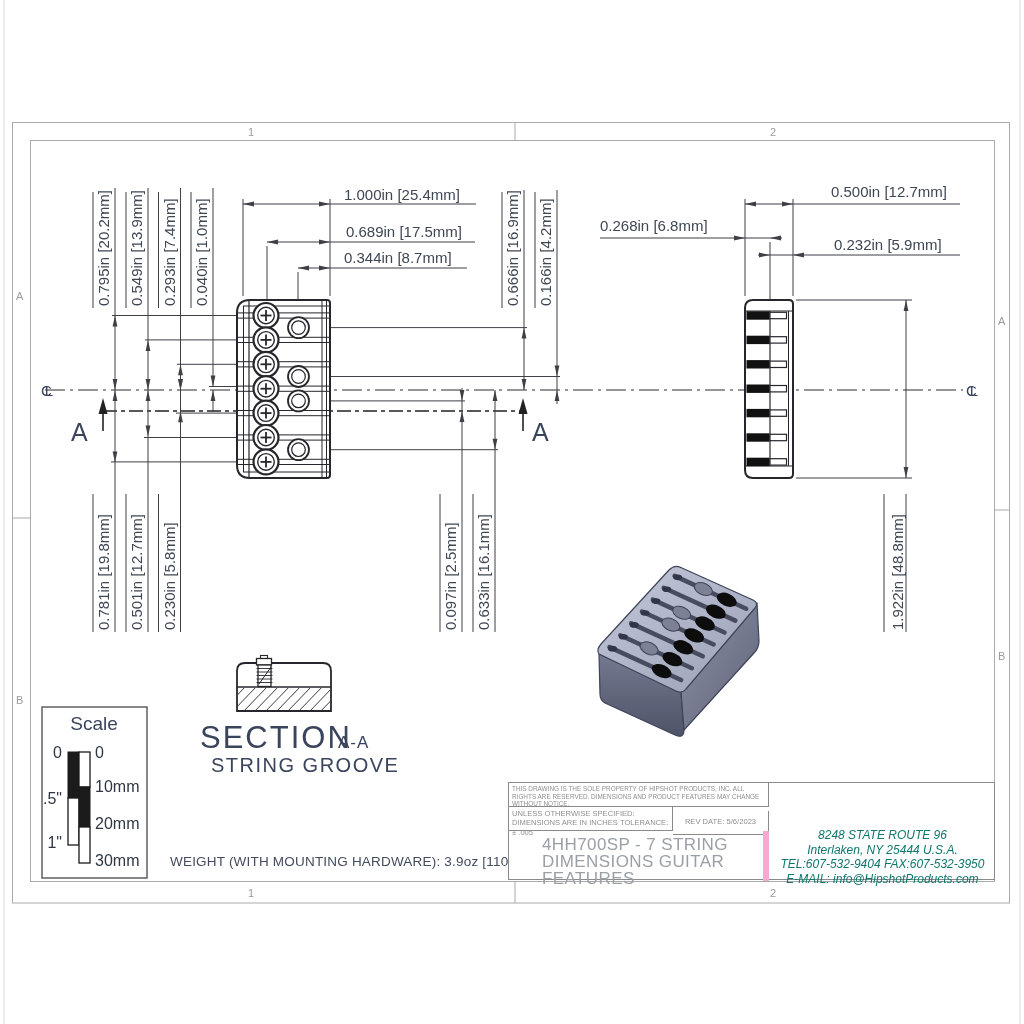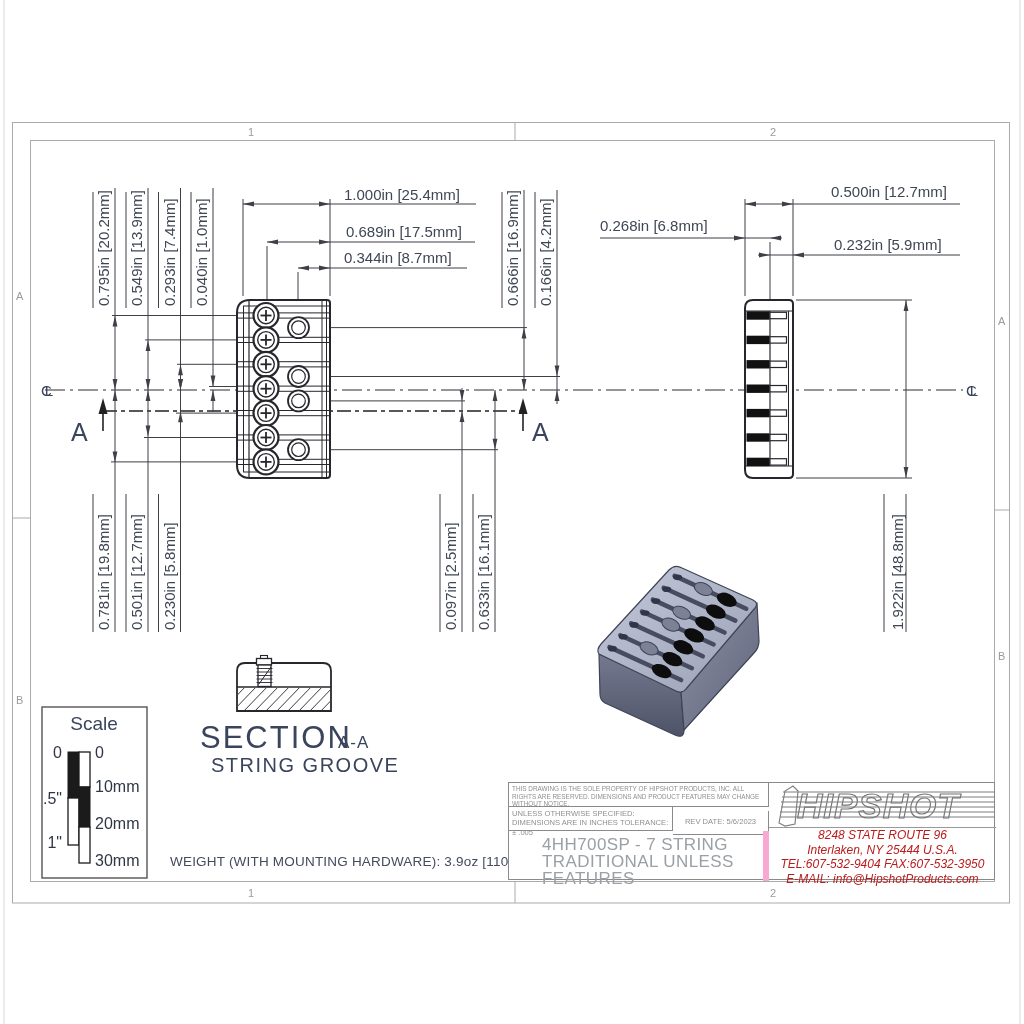--- a/index.html
+++ b/index.html
@@ -18,21 +18,21 @@
     text-transform:uppercase;}
   .tb-specs{left:0;top:24px;width:164px;height:24px;border-right:1px solid #8a8a8a;
     border-bottom:1px solid #8a8a8a;font-size:7.6px;line-height:1.25;padding:2px 3px;}
   .tb-rev{left:164px;top:28px;width:96px;height:24px;border-right:1px solid #8a8a8a;
     border-bottom:1px solid #8a8a8a;font-size:7.6px;padding-top:6px;text-align:center;}
   .tb-name{left:0;top:48px;width:260px;height:50px;border-right:6px solid #f9a8d4;
     color:#9aa0a6;font-size:17px;line-height:1.0;padding:5px 0 0 33px;letter-spacing:.4px;}
   .tb-right{left:260px;top:0;width:227px;height:98px;}
   .tb-logo{position:absolute;left:0;top:0;width:227px;height:44px;border-bottom:1px solid #999;}
   .tb-address{position:absolute;left:0;top:45px;width:227px;text-align:center;
-    font-style:italic;font-size:12px;line-height:1.22;color:#b91c1c;}
+    font-style:italic;font-size:12px;line-height:1.22;color:#0f766e;}
 </style>
 </head>
 <body>
 
 <div class="stage">
 
 <svg width="1024" height="1024" viewBox="0 0 1024 1024">
   <defs>
     <linearGradient id="gTop" x1="0" y1="0" x2="1" y2="1">
       <stop offset="0" stop-color="#c3c8da"></stop>
@@ -381,38 +381,24 @@
   </g>
 </svg>
 
 
 <div class="tblock">
   <div class="tb-cell tb-notice">THIS DRAWING IS THE SOLE PROPERTY OF HIPSHOT PRODUCTS, INC. ALL RIGHTS ARE RESERVED. DIMENSIONS AND PRODUCT FEATURES MAY CHANGE WITHOUT NOTICE.</div>
   <div class="tb-cell tb-specs">UNLESS OTHERWISE SPECIFIED: DIMENSIONS ARE IN INCHES TOLERANCE:  ± .005</div>
   <div class="tb-cell tb-rev">REV DATE: 5/6/2023</div>
   <div class="tb-cell tb-name">
     <div>4HH700SP - 7 STRING</div>
-    <div>TRADITIONAL UNLESS</div>
+    <div>DIMENSIONS GUITAR</div>
     <div>FEATURES</div>
   </div>
   <div class="tb-cell tb-right">
-    <div class="tb-logo">
-      <svg width="227" height="44" viewBox="0 0 227 44">
-        <path d="M10,40 L16,8 L24,3 L29,8 L26,41 L16,43 Z" fill="none" stroke="#818181" stroke-width="1.2"></path>
-        <text x="28" y="35" font-size="35" font-style="italic" font-weight="bold" letter-spacing="1" fill="#ffffff" stroke="#767676" stroke-width="1.2">HIPSHOT</text>
-        <g stroke="#7d7d7d" stroke-width="1">
-          <line x1="14" y1="9" x2="226" y2="9"></line>
-              <line x1="13" y1="14" x2="226" y2="14"></line>
-          <line x1="12" y1="19" x2="226" y2="19"></line>
-              <line x1="12" y1="24" x2="226" y2="24"></line>
-          <line x1="11" y1="29" x2="226" y2="29"></line>
-              <line x1="11" y1="34" x2="226" y2="34"></line>
-        </g>
-      </svg>
-    </div>
     <div class="tb-address">
       <div>8248 STATE ROUTE 96</div>
       <div>Interlaken, NY 25444 U.S.A.</div>
       <div>TEL:607-532-9404 FAX:607-532-3950</div>
       <div>E-MAIL: info@HipshotProducts.com</div>
     </div>
   </div>
 </div>
 
 </div>

